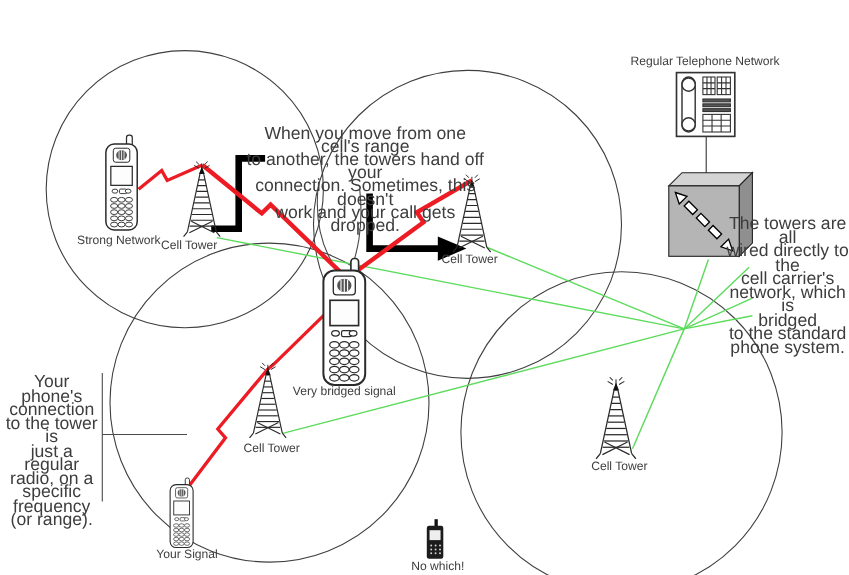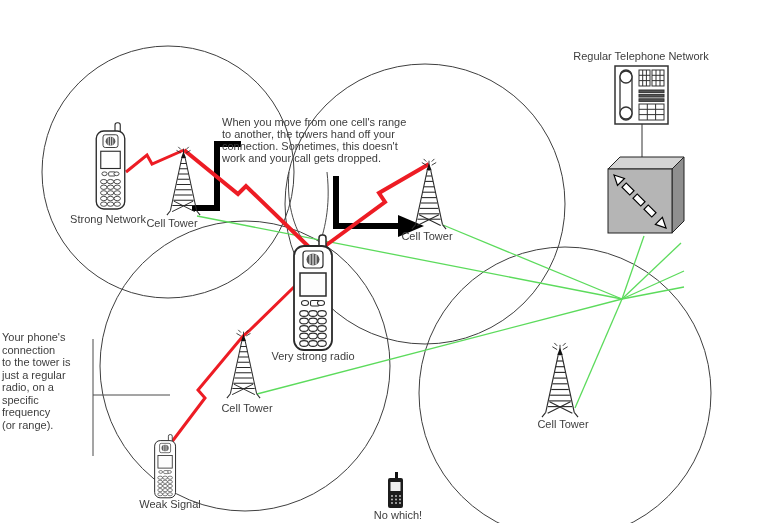--- a/index.html
+++ b/index.html
@@ -1,22 +1,22 @@
 <!DOCTYPE html>
 <html><head>
 <meta charset="utf-8">
 <style>
   html,body{margin:0;padding:0;background:#fff;}
   #stage{position:relative;width:772px;height:523px;background:#ffffff;overflow:hidden;
          font-family:"Liberation Sans", sans-serif;color:#3d3d3d;margin-top:36px;}
   #gfx{position:absolute;left:0;top:0;}
   .lbl{position:absolute;transform:translateX(-50%);white-space:nowrap;
        font-size:11px;color:#3d3d3d;}
-  .ann{position:absolute;white-space:pre-line;text-align:left;
-       font-size:11px;line-height:12.5px;color:#3d3d3d;}
+  .ann{position:absolute;white-space:pre-line;text-align:center;
+       font-size:16px;line-height:12.5px;color:#3d3d3d;}
   .ann.handoff{line-height:12px;}
 </style>
 </head>
 <body>
 
 <div id="stage">
 
   <svg id="gfx" width="772" height="523" viewBox="0 0 772 523">
     <defs>
 
@@ -162,29 +162,37 @@
       </g>
     </g>
   </svg>
 
   <div class="lbl" style="left:641px;top:14px">Regular Telephone Network</div>
   <div class="lbl" style="left:108px;top:177px">Strong Network</div>
   <div class="lbl" style="left:172px;top:181px">Cell Tower</div>
   <div class="lbl" style="left:427px;top:194px">Cell Tower</div>
   <div class="lbl" style="left:247px;top:366px">Cell Tower</div>
   <div class="lbl" style="left:563px;top:382px">Cell Tower</div>
-  <div class="lbl" style="left:313px;top:314px">Very strong radio</div>
-  <div class="lbl" style="left:170px;top:462px">Weak Signal</div>
+  <div class="lbl" style="left:313px;top:314px">Very bridged signal</div>
+  <div class="lbl" style="left:170px;top:462px">Your Signal</div>
   <div class="lbl" style="left:398px;top:473px">No which!</div>
 
   <div class="ann handoff" style="left:222px;top:80px;width:220px">When you move from one cell's range
 to another, the towers hand off your
 connection. Sometimes, this doesn't
 work and your call gets dropped.</div>
-  <div class="ann" style="left:2px;top:295px;width:90px">Your phone's
+  <div class="ann" style="left:2px;top:306px;width:90px">Your phone's
 connection
 to the tower is
 just a regular
 radio, on a
 specific
 frequency
 (or range).</div>
+  <div class="ann" style="left:660px;top:162px;width:112px">The towers are all
+wired directly to
+the
+cell carrier's
+network, which is
+bridged
+to the standard
+phone system.</div>
 </div>
 
 </body></html>

